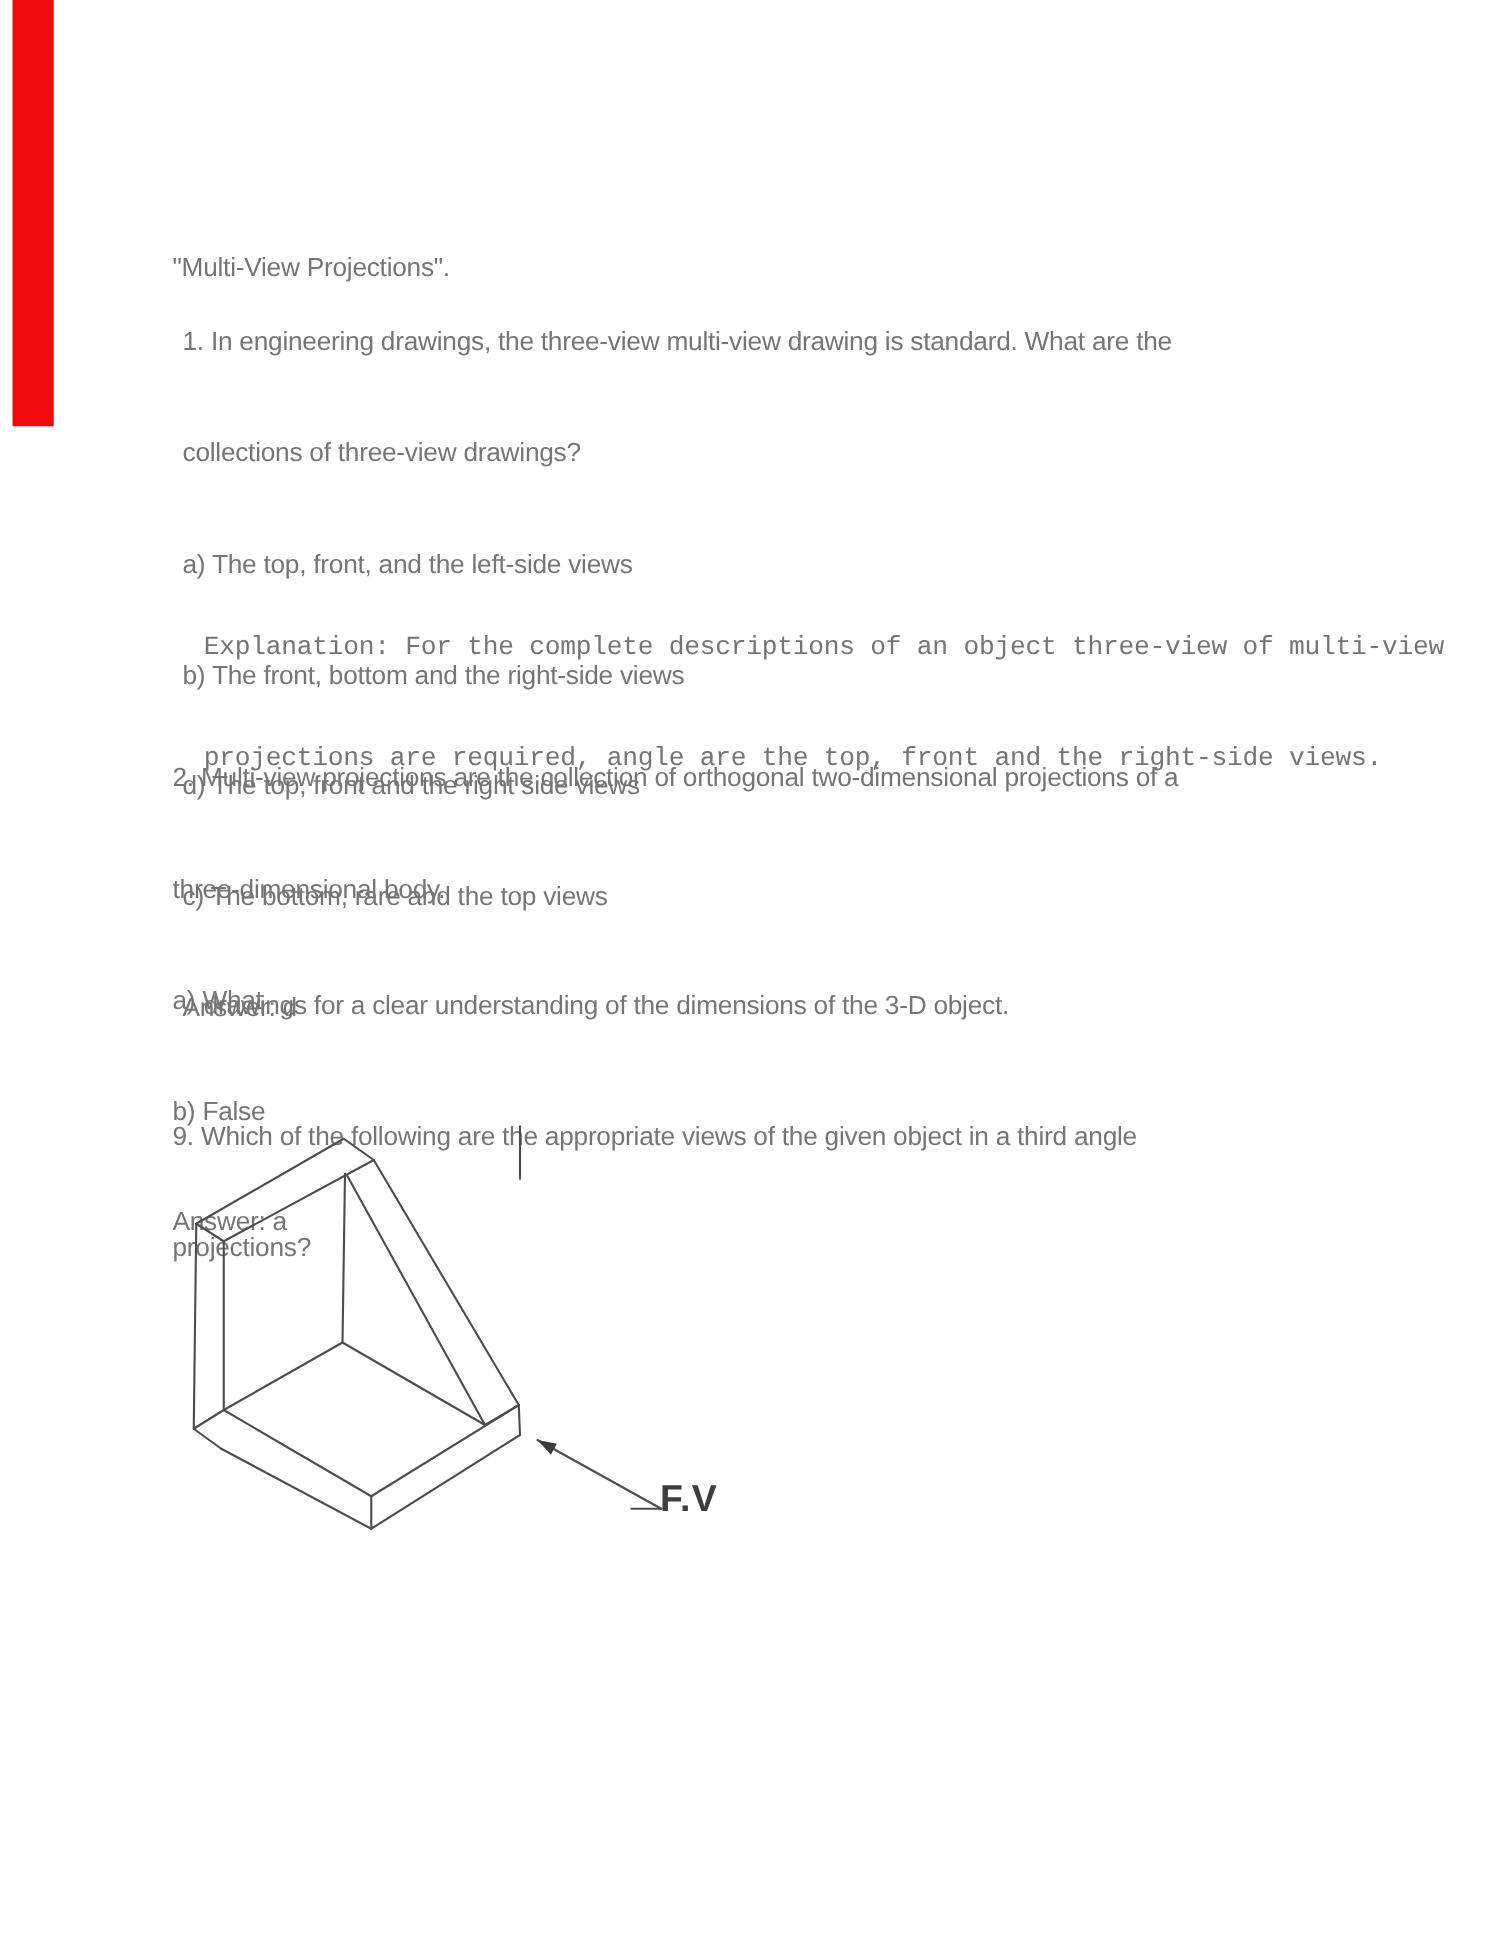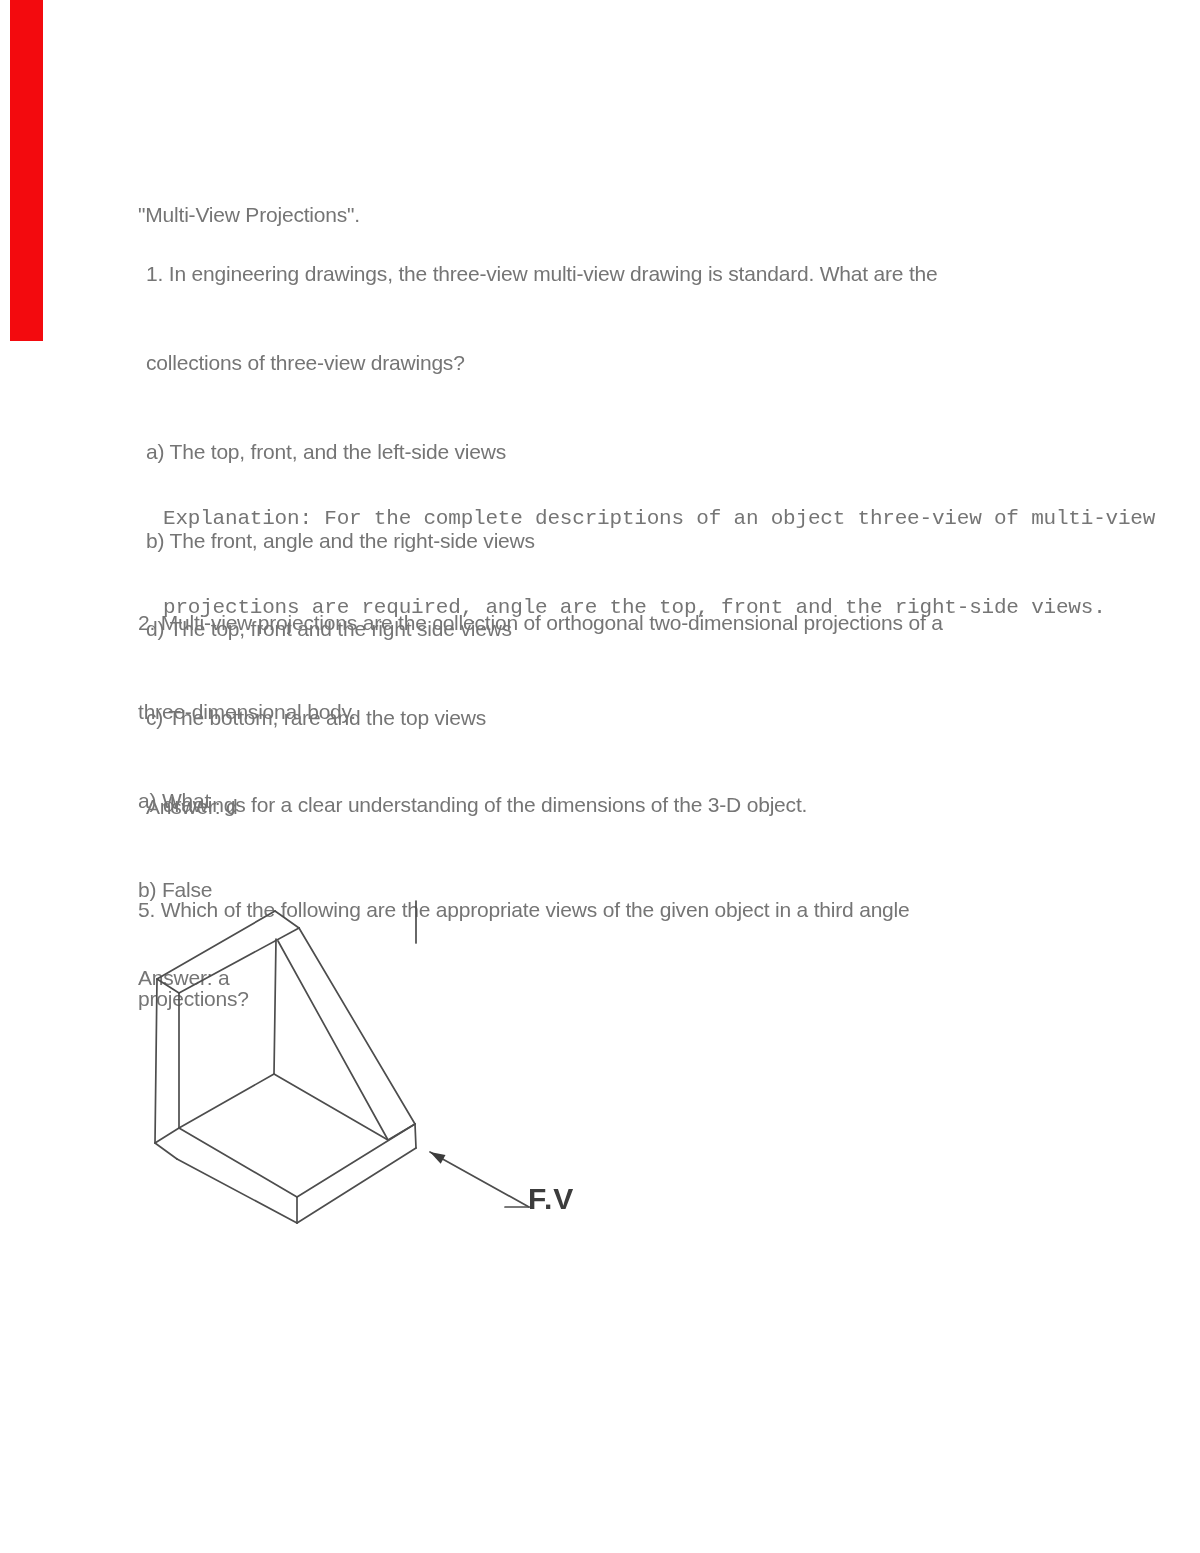--- a/index.html
+++ b/index.html
@@ -57,21 +57,21 @@
   <div class="redbar"></div>
 
   <div class="txt" style="left:138px; top:141px;">
     <div>"Multi-View Projections".</div>
   </div>
 
   <div class="txt" style="left:146px; top:200px;">
     <div>1. In engineering drawings, the three-view multi-view drawing is standard. What are the</div>
     <div>collections of three-view drawings?</div>
     <div>a) The top, front, and the left-side views</div>
-    <div>b) The front, angle and the right-side views</div>
+    <div>b) The front, bottom and the right-side views</div>
     <div>d) The top, front and the right side views</div>
     <div>c) The bottom, rare and the top views</div>
     <div>Answer: d</div>
   </div>
 
   <div class="txt" style="left:163px; top:445px;font-family:Liberation Mono, monospace;">
     <div>Explanation: For the complete descriptions of an object three-view of multi-view</div>
     <div>projections are required, angle are the top, front and the right-side views.</div>
   </div>
 
@@ -81,21 +81,21 @@
     <div>a) What</div>
     <div>b) False</div>
     <div>Answer: a</div>
   </div>
 
   <div class="txt" style="left:163px; top:731px;">
     <div>drawings for a clear understanding of the dimensions of the 3-D object.</div>
   </div>
 
   <div class="txt" style="left:138px; top:836px;">
-    <div>5. Which of the following are the appropriate views of the given object in a third angle</div>
+    <div>9. Which of the following are the appropriate views of the given object in a third angle</div>
     <div>projections?</div>
   </div>
 
   <svg class="fig" viewBox="0 0 470 350">
     <g>
 
       <line x1="145" y1="21" x2="27" y2="89"></line>
       <line x1="169" y1="38" x2="49" y2="103"></line>
       <line x1="145" y1="21" x2="169" y2="38"></line>
       <line x1="27" y1="89" x2="49" y2="103"></line>

